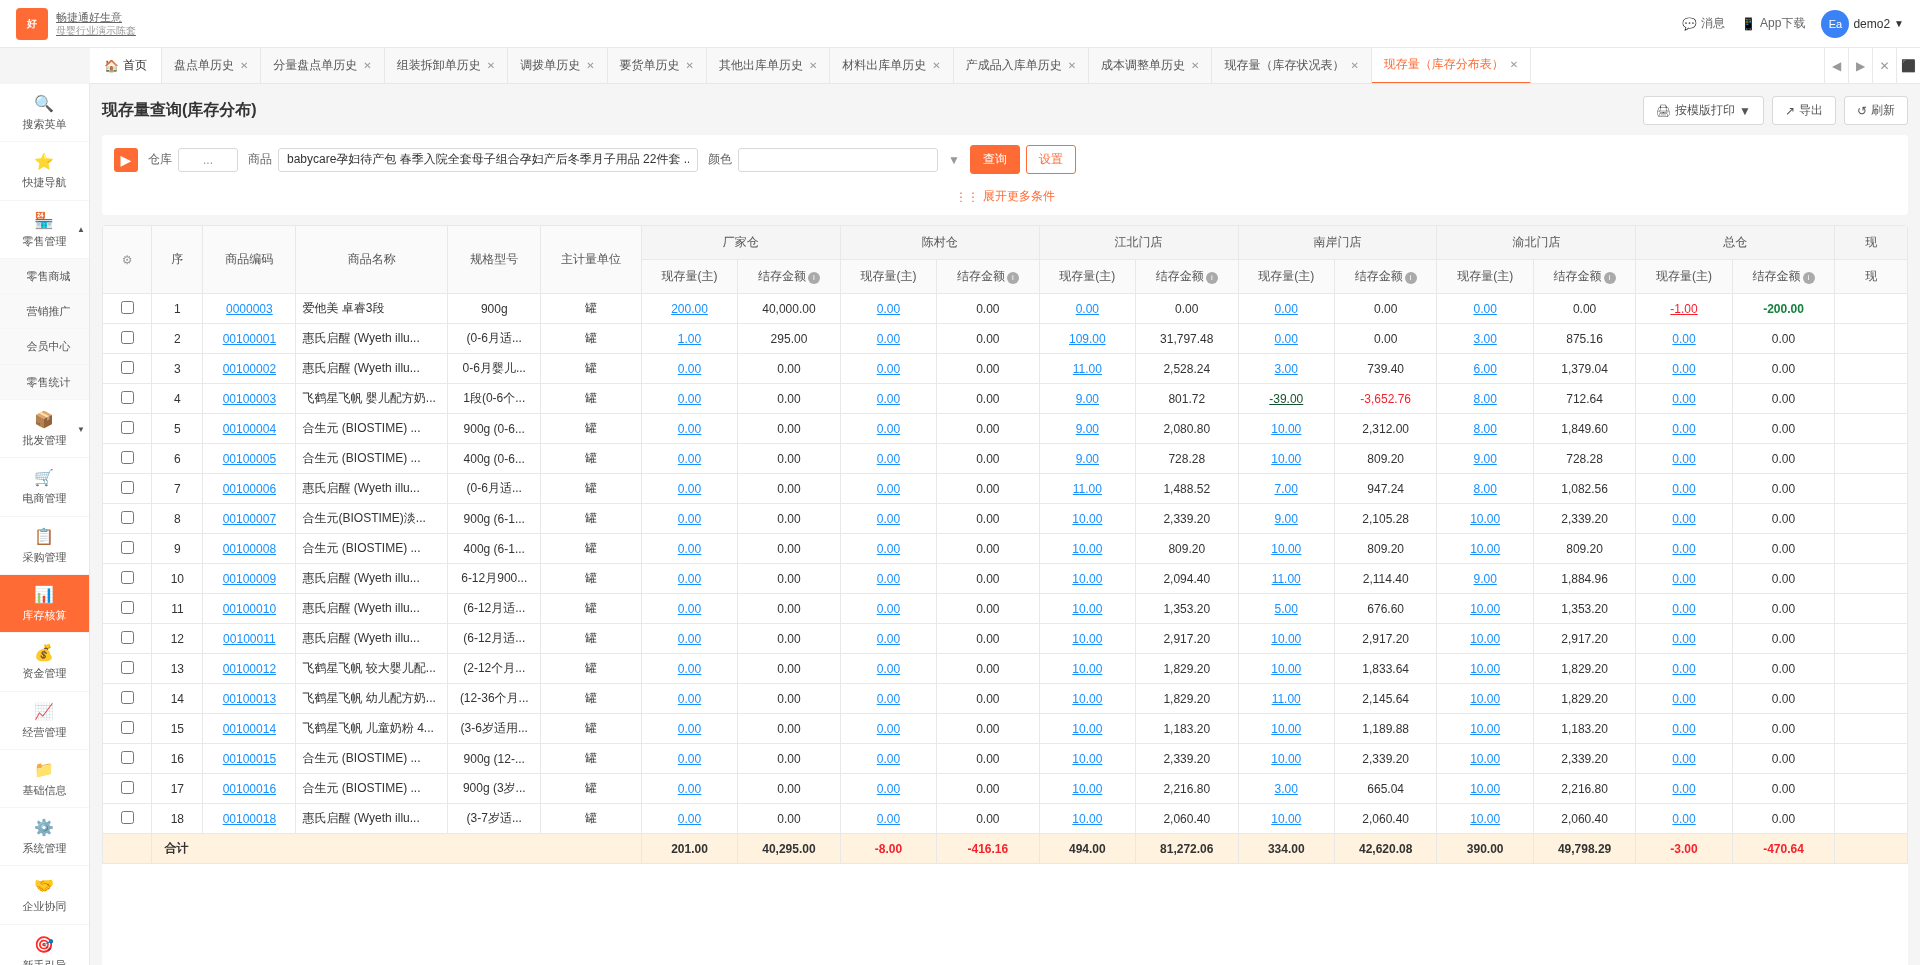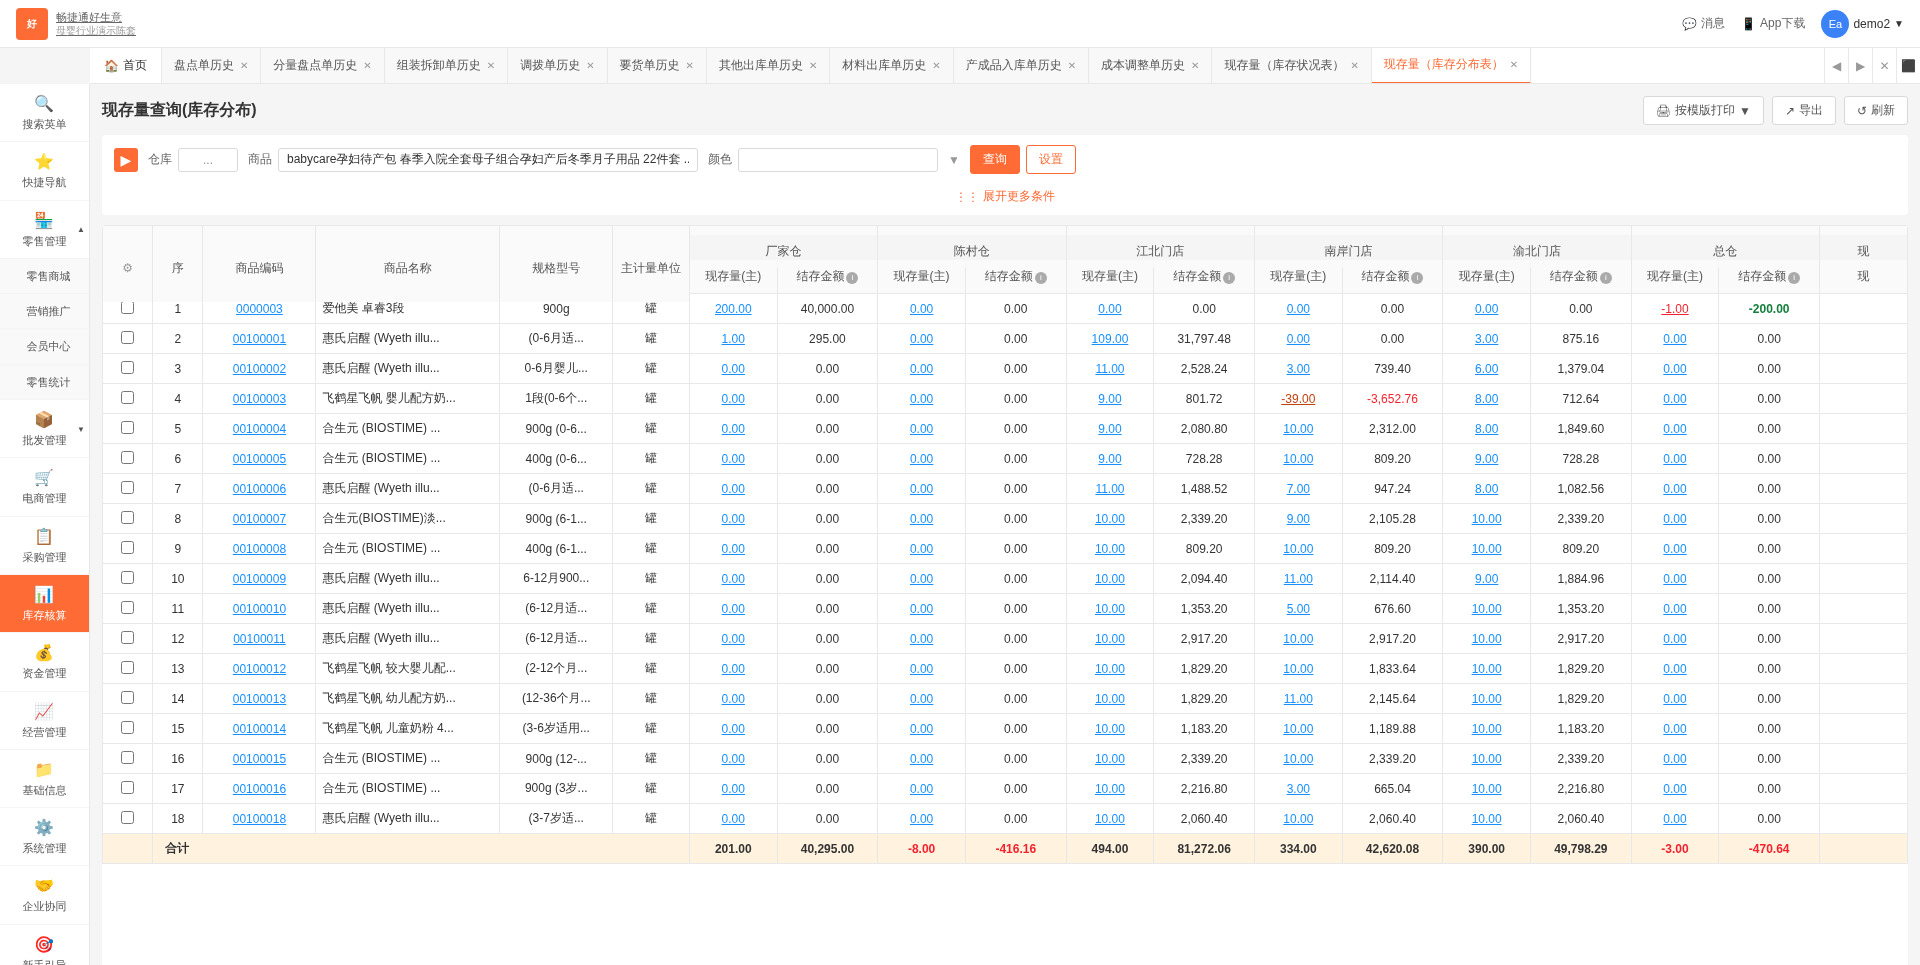--- a/index.html
+++ b/index.html
@@ -237,28 +237,28 @@
     table {
       width: 100%;
       border-collapse: collapse;
       font-size: 12px;
       min-width: 1700px;
     }
     thead tr {
       background: #fafafa;
     }
     thead th {
-      padding: 8px 0;
+      padding: 8px 18px;
       text-align: center;
       border: 1px solid #e8e8e8;
       font-weight: 500;
       color: #555;
       white-space: nowrap;
       position: sticky;
-      top: 9px;
+      top: 0;
       background: #fafafa;
       z-index: 10;
     }
     thead th.group-header {
       background: #f5f5f5;
     }
     tbody tr {
       border-bottom: 1px solid #f0f0f0;
     }
     tbody tr.summary-row { background: #fff3e0; font-weight: 600; }
@@ -629,21 +629,21 @@
     <td><span class="value-link">00100003</span></td>
     <td class="text-left">飞鹤星飞帆 婴儿配方奶...</td>
     <td>1段(0-6个...</td>
     <td>罐</td>
     <td><span class="value-link">0.00</span></td>
     <td>0.00</td>
     <td><span class="value-link">0.00</span></td>
     <td>0.00</td>
     <td><span class="value-link">9.00</span></td>
     <td>801.72</td>
-    <td style="color:#f5222d;"><span class="value-link" style="color:#c2410c;">-39.00</span></td>
+    <td style="color:#f5222d;"><span class="value-link" style="color:#14532d;">-39.00</span></td>
     <td style="color:#f5222d;">-3,652.76</td>
     <td><span class="value-link">8.00</span></td>
     <td>712.64</td>
     <td style=""><span class="value-link" style="">0.00</span></td>
     <td style="">0.00</td>
     <td></td>
   </tr>
             <tr>
     <td><input type="checkbox" style=""></td>
     <td>5</td>

